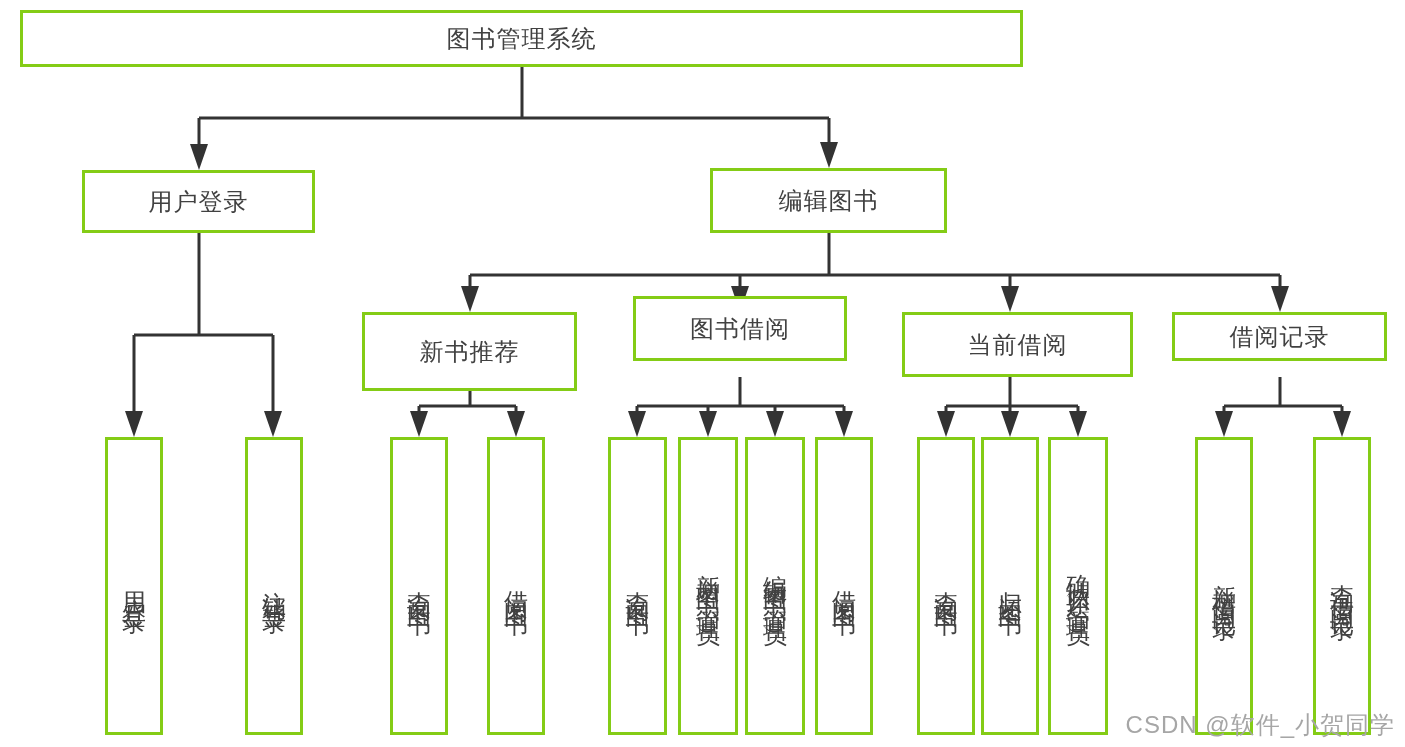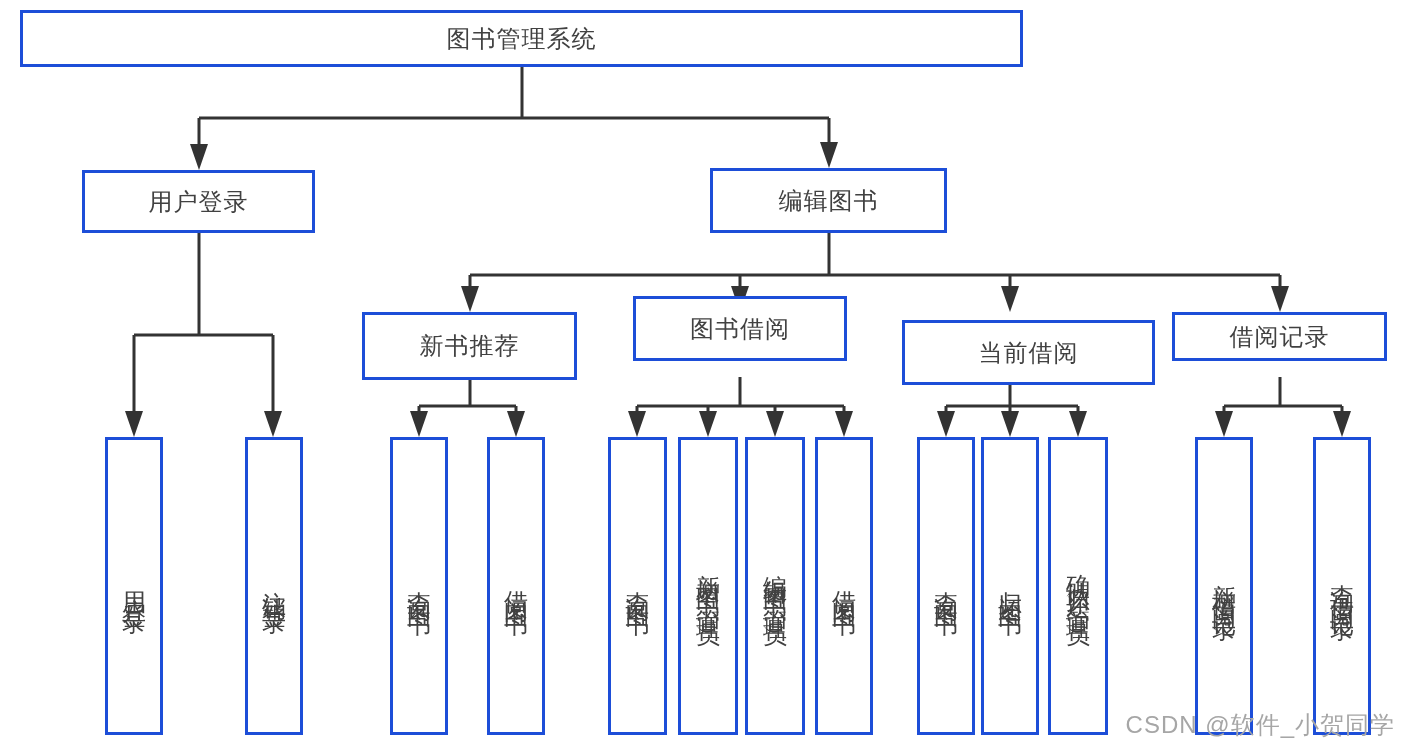--- a/index.html
+++ b/index.html
@@ -18,21 +18,21 @@
   #connectors {
     position: absolute;
     left: 0;
     top: 0;
     width: 1405px;
     height: 747px;
   }
   .box {
     position: absolute;
     box-sizing: border-box;
-    border: 3px solid #1d4ed8;
+    border: 3px solid #84cc16;
     background: #ffffff;
     display: flex;
     align-items: center;
     justify-content: center;
     color: #414141;
     font-size: 24px;
     letter-spacing: 1px;
   }
   .leaf {
     top: 437px;
@@ -101,27 +101,27 @@
     <span>图书管理系统</span>
   </div>
 
   <div class="box" style="left:82px;top:170px;width:233px;height:63px">
     <span>用户登录</span>
   </div>
   <div class="box" style="left:710px;top:168px;width:237px;height:65px">
     <span>编辑图书</span>
   </div>
 
-  <div class="box" style="left:362px;top:312px;width:215px;height:68px">
+  <div class="box" style="left:362px;top:312px;width:215px;height:79px">
     <span>新书推荐</span>
   </div>
   <div class="box" style="left:633px;top:296px;width:214px;height:65px">
     <span>图书借阅</span>
   </div>
-  <div class="box" style="left:902px;top:320px;width:253px;height:65px">
+  <div class="box" style="left:902px;top:312px;width:231px;height:65px">
     <span>当前借阅</span>
   </div>
   <div class="box" style="left:1172px;top:312px;width:215px;height:49px">
     <span>借阅记录</span>
   </div>
 
   <div class="box leaf" style="left:105px">
     <span class="vtext">用户登录</span>
   </div>
   <div class="box leaf" style="left:245px">

